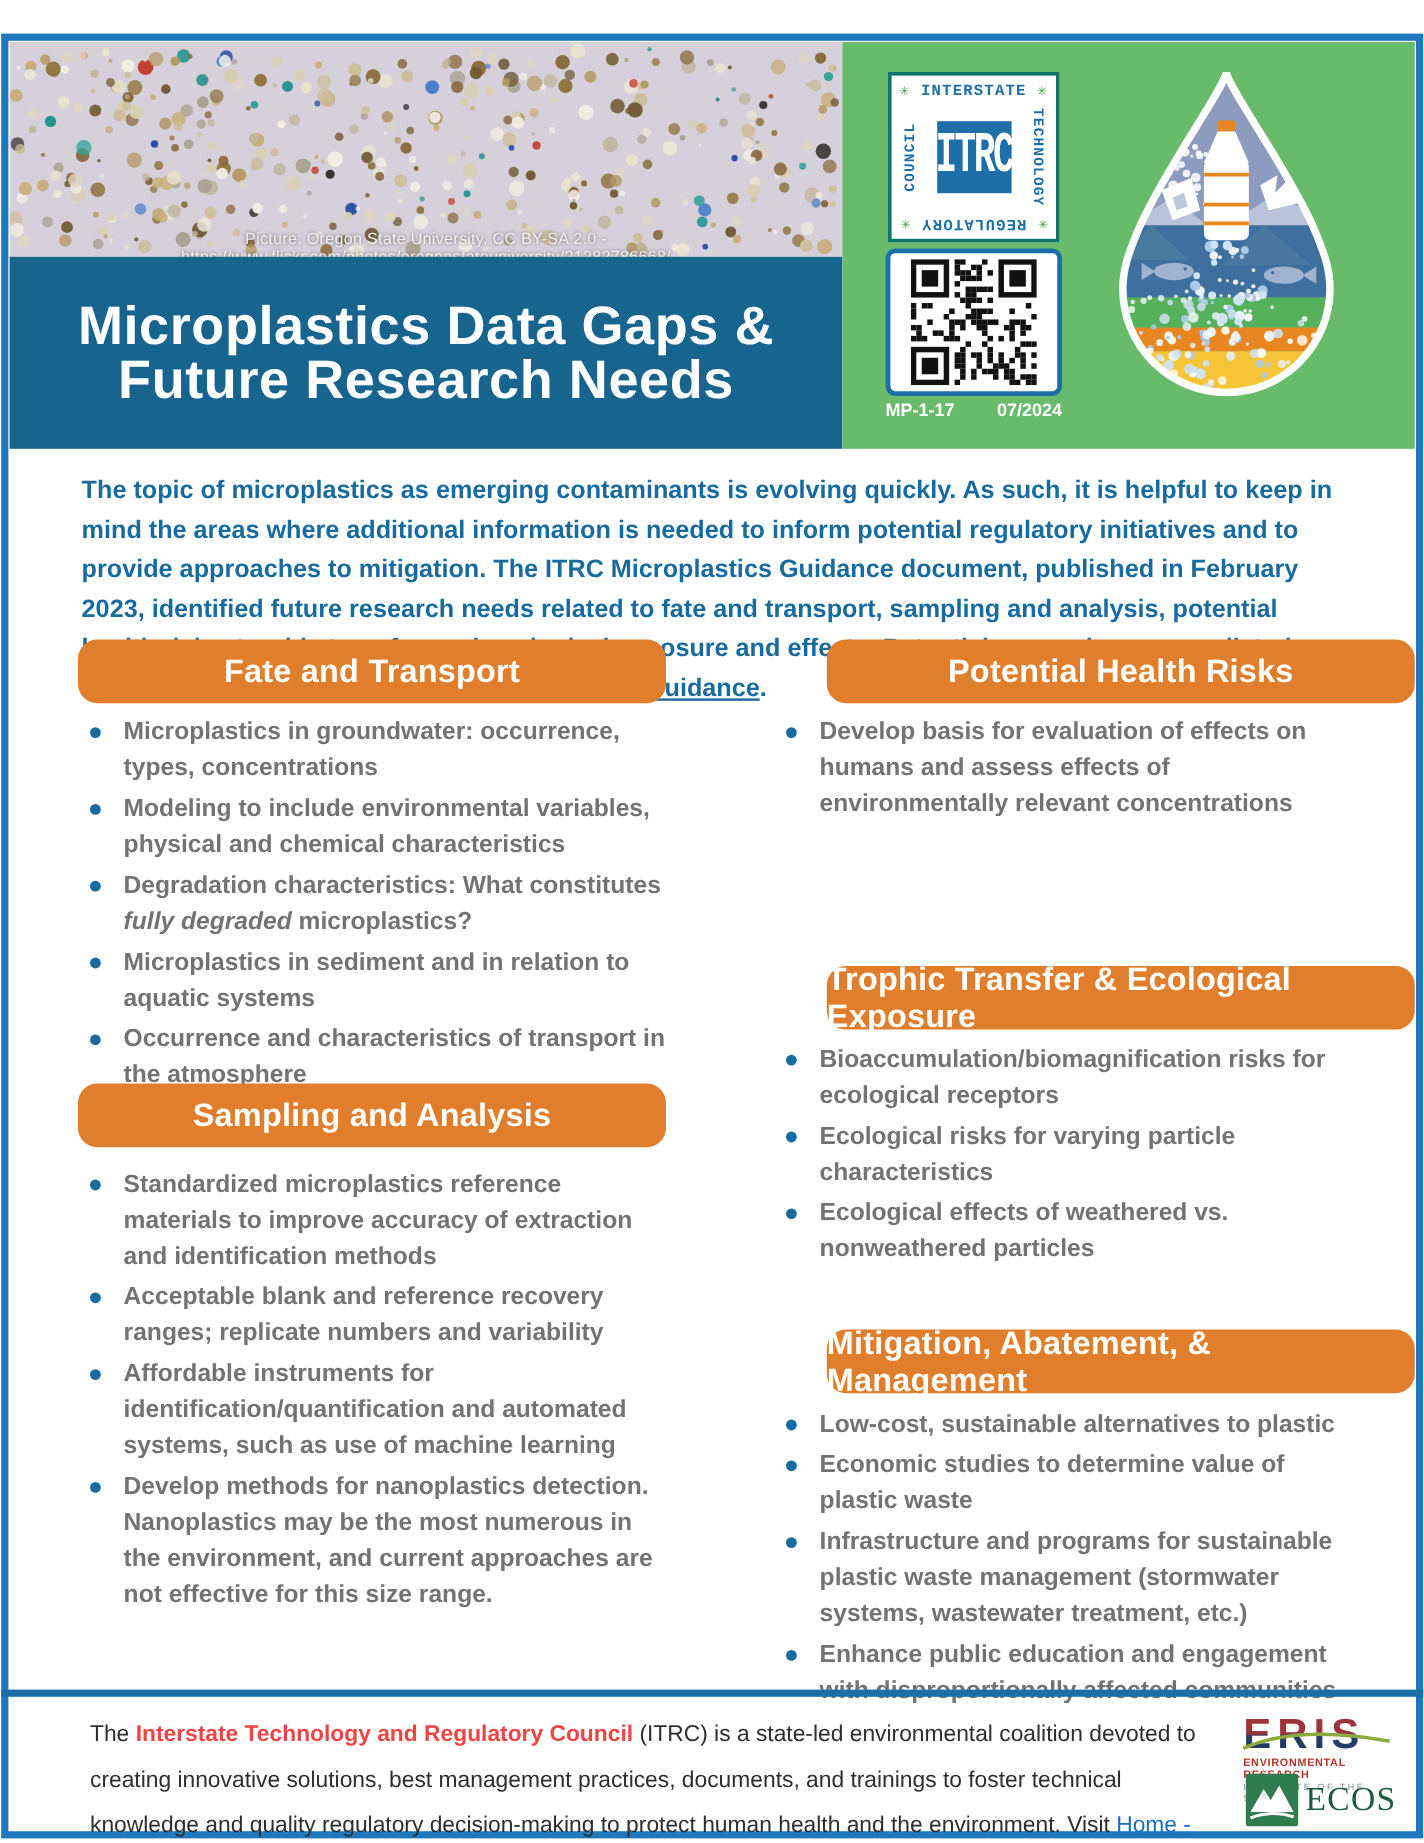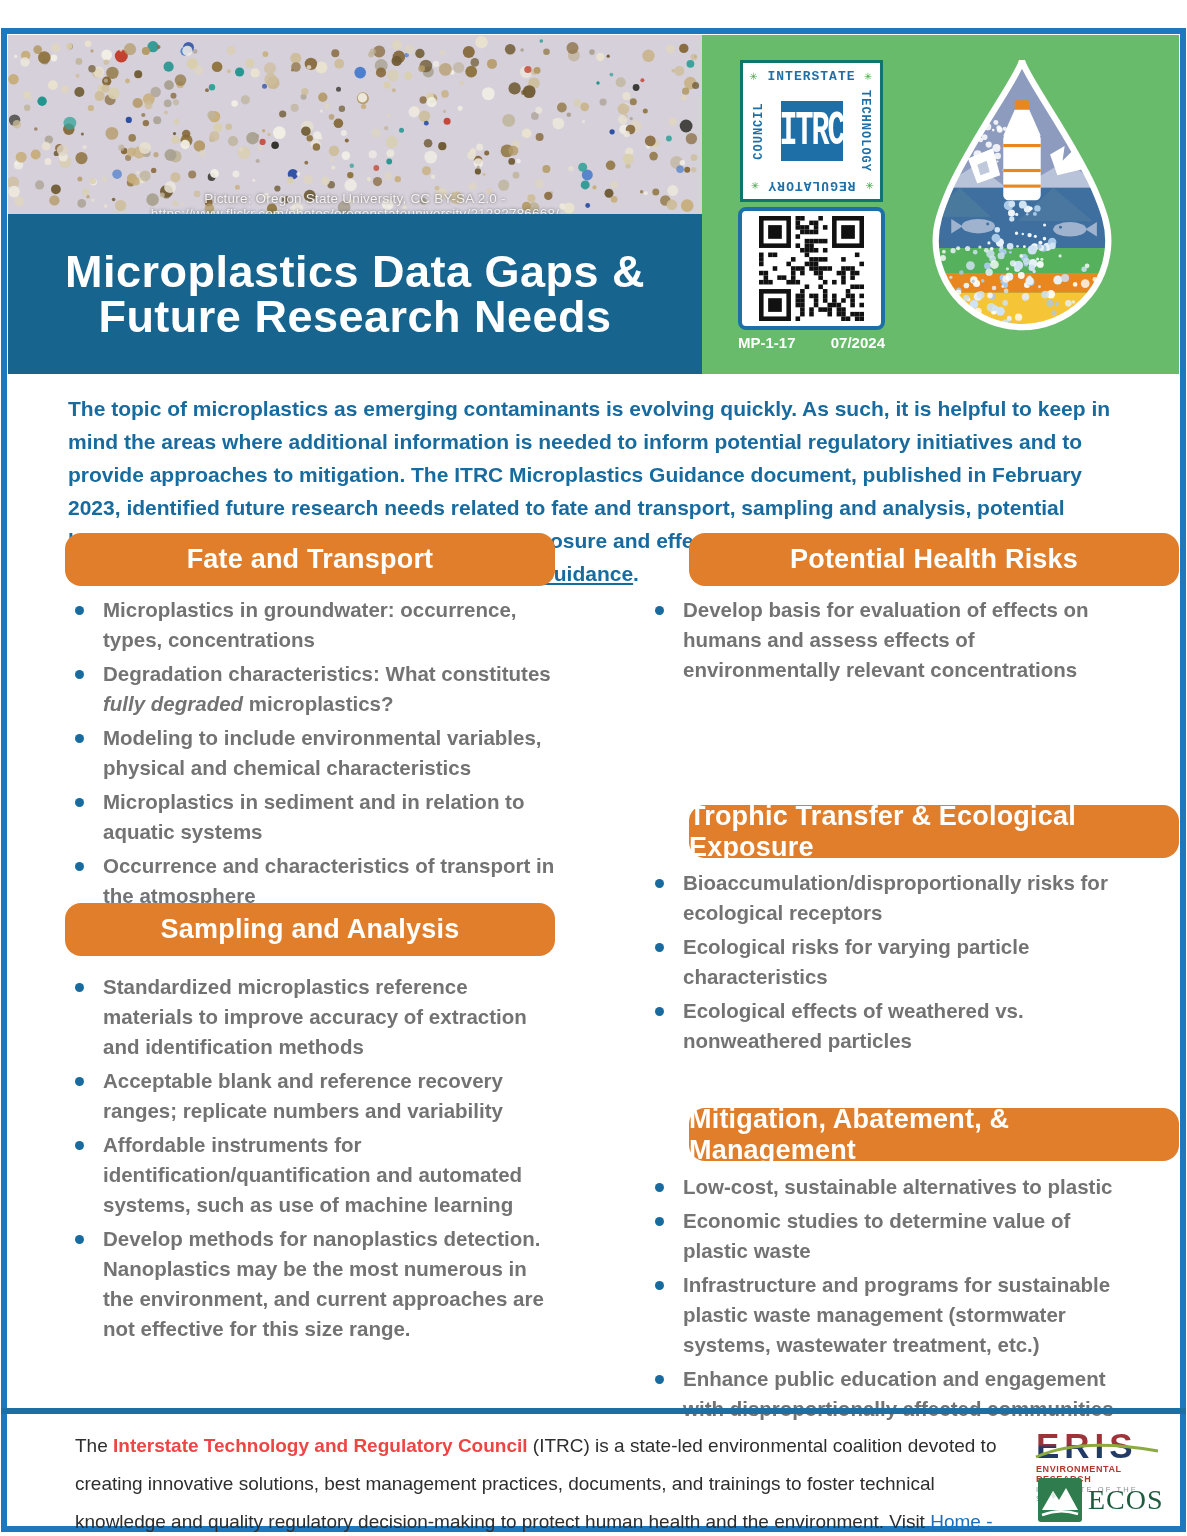--- a/index.html
+++ b/index.html
@@ -959,22 +959,22 @@
 
 <div class="abs intro">
   <span>The topic of microplastics as emerging contaminants is evolving quickly. As such, it is helpful to keep in mind the areas where additional information is needed to inform potential regulatory initiatives and to provide approaches to mitigation. The ITRC Microplastics Guidance document, published in February 2023, identified future research needs related to fate and transport, sampling and analysis, potential health risks, trophic transfer, and ecological exposure and effects. Potential research areas are listed below and in </span><a>Section 7 of ITRC's Microplastics Guidance</a><span>.</span>
 </div>
 
 <div class="abs sec-header col-left" style="top:533px;">
   <span>Fate and Transport</span>
 </div>
 <ul class="abs blist col-left" style="top:595px;">
   <li>Microplastics in groundwater: occurrence, types, concentrations</li>
+  <li>Modeling to include environmental variables, physical and chemical characteristics</li>
   <li><span>Degradation characteristics: What constitutes </span><em>fully degraded</em><span> microplastics?</span></li>
-  <li>Modeling to include environmental variables, physical and chemical characteristics</li>
   <li>Microplastics in sediment and in relation to aquatic systems</li>
   <li>Occurrence and characteristics of transport in the atmosphere</li>
 </ul>
 
 <div class="abs sec-header col-left" style="top:903px;">
   <span>Sampling and Analysis</span>
 </div>
 <ul class="abs blist col-left" style="top:972px;">
   <li>Standardized microplastics reference materials to improve accuracy of extraction and identification methods</li>
   <li>Acceptable blank and reference recovery ranges; replicate numbers and variability</li>
@@ -986,21 +986,21 @@
   <span>Potential Health Risks</span>
 </div>
 <ul class="abs blist col-right" style="top:595px;">
   <li>Develop basis for evaluation of effects on humans and assess effects of environmentally relevant concentrations</li>
 </ul>
 
 <div class="abs sec-header col-right" style="top:805px;">
   <span>Trophic Transfer &amp; Ecological Exposure</span>
 </div>
 <ul class="abs blist col-right" style="top:868px;">
-  <li>Bioaccumulation/disproportionally risks for ecological receptors</li>
+  <li>Bioaccumulation/biomagnification risks for ecological receptors</li>
   <li>Ecological risks for varying particle characteristics</li>
   <li>Ecological effects of weathered vs. nonweathered particles</li>
 </ul>
 
 <div class="abs sec-header col-right" style="top:1108px;">
   <span>Mitigation, Abatement, &amp; Management</span>
 </div>
 <ul class="abs blist col-right" style="top:1172px;">
   <li>Low-cost, sustainable alternatives to plastic</li>
   <li>Economic studies to determine value of plastic waste</li>

